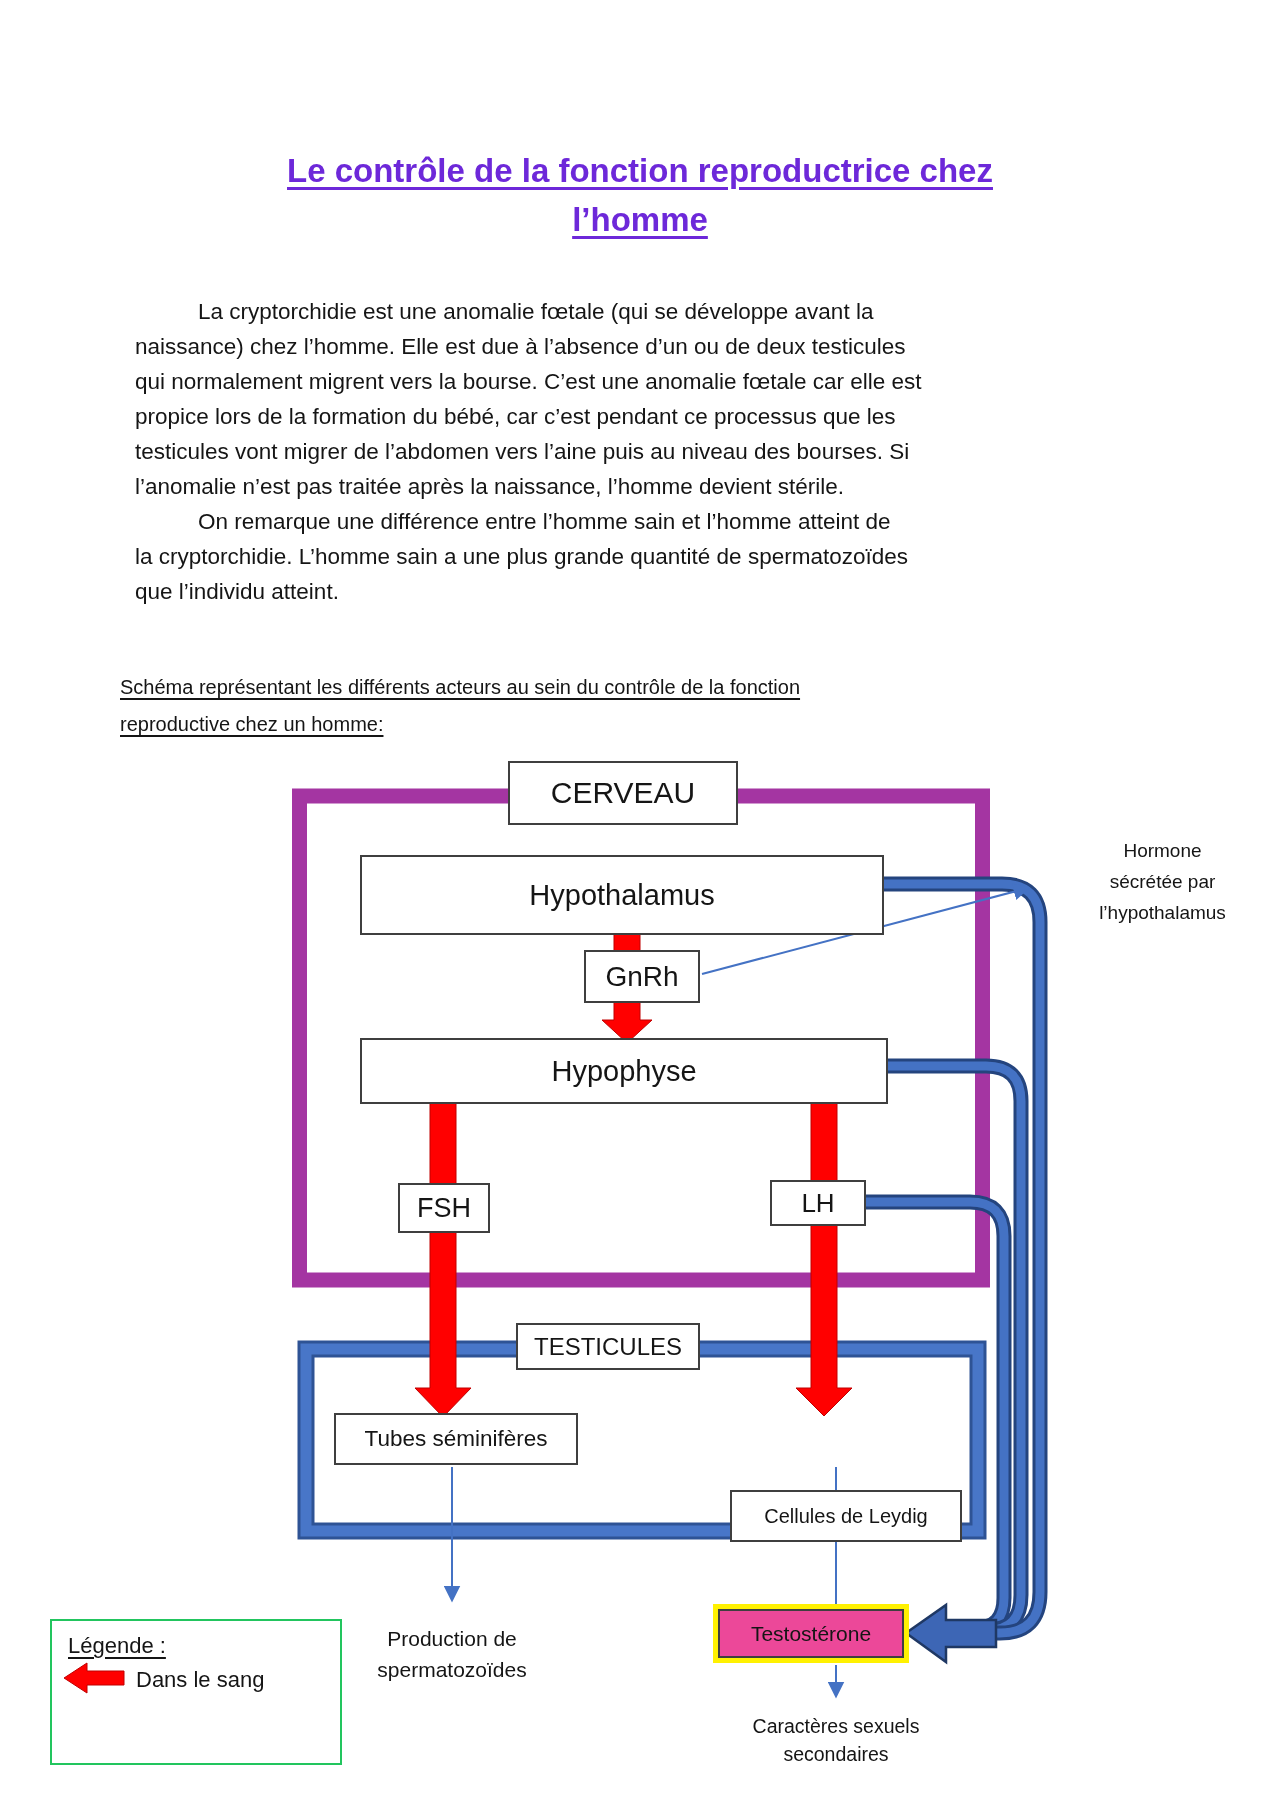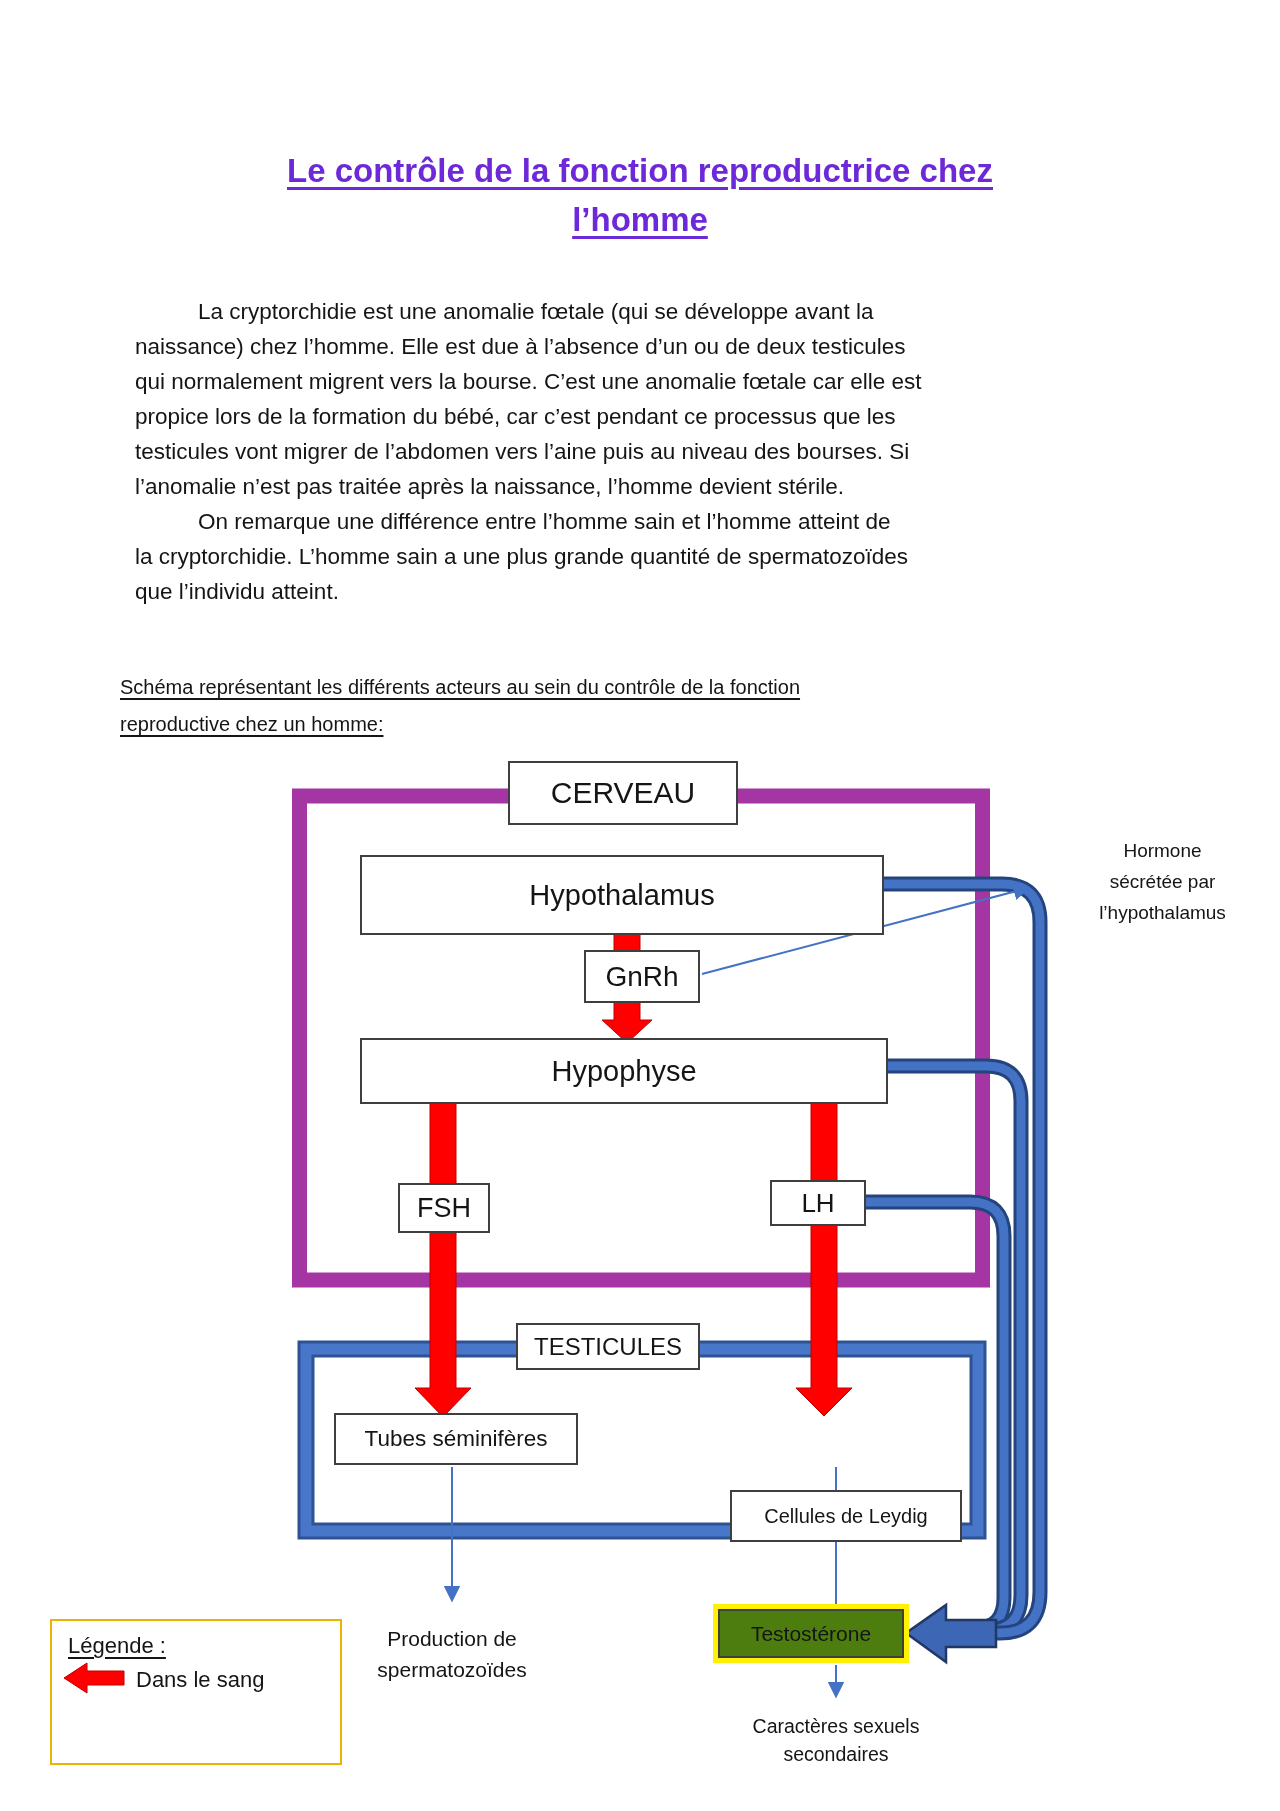--- a/index.html
+++ b/index.html
@@ -18,28 +18,28 @@
   .caption{position:absolute;left:120px;top:655px;width:880px;
            font-size:20px;line-height:37px;margin-top:14px;}
   .caption span{text-decoration:underline;text-underline-offset:4px;}
 
   .nbox{position:absolute;background:#ffffff;border:2px solid #3f3f3f;
         display:flex;align-items:center;justify-content:center;box-sizing:border-box;}
 
   .note{position:absolute;text-align:center;}
 
   .legend-box{position:absolute;left:50px;top:1619px;width:292px;height:146px;
-              border:2px solid #eab308;box-sizing:border-box;background:transparent;}
+              border:2px solid #22c55e;box-sizing:border-box;background:transparent;}
   .legend-title{position:absolute;left:16px;top:12px;font-size:22px;
                 text-decoration:underline;text-underline-offset:4px;}
   .legend-item{position:absolute;left:84px;top:46px;font-size:22px;}
 
   .ybox-outer{position:absolute;left:713px;top:1604px;width:196px;height:59px;
               border:5px solid #FFF101;box-sizing:border-box;background:#FFF101;}
-  .ybox-inner{width:100%;height:100%;background:#4d7c0f;border:2px solid #3f3f3f;
+  .ybox-inner{width:100%;height:100%;background:#ec4899;border:2px solid #3f3f3f;
               box-sizing:border-box;display:flex;align-items:center;justify-content:center;
               font-size:21px;}
 </style>
 </head>
 <body>
 
 <div class="page">
 
   <svg class="underlay" viewBox="0 0 1280 1811">
     <defs>

